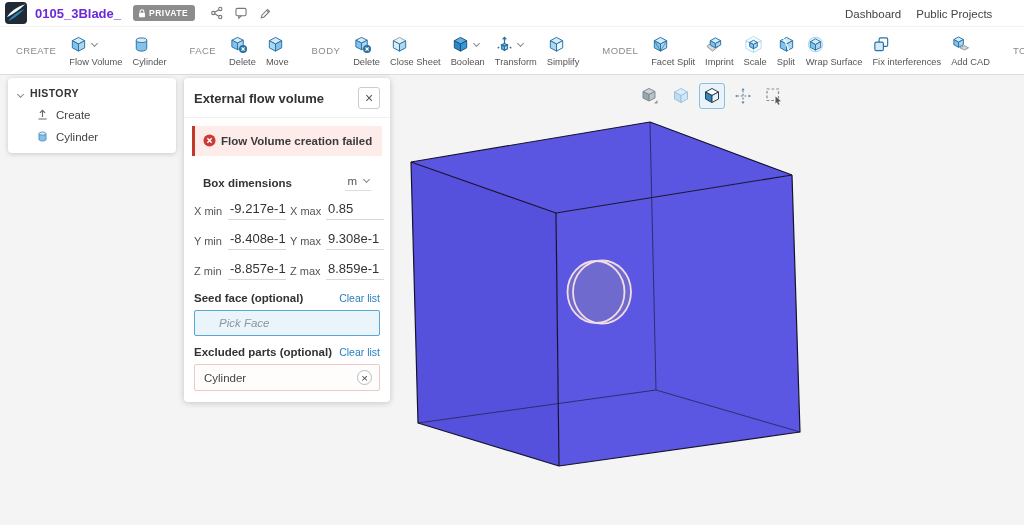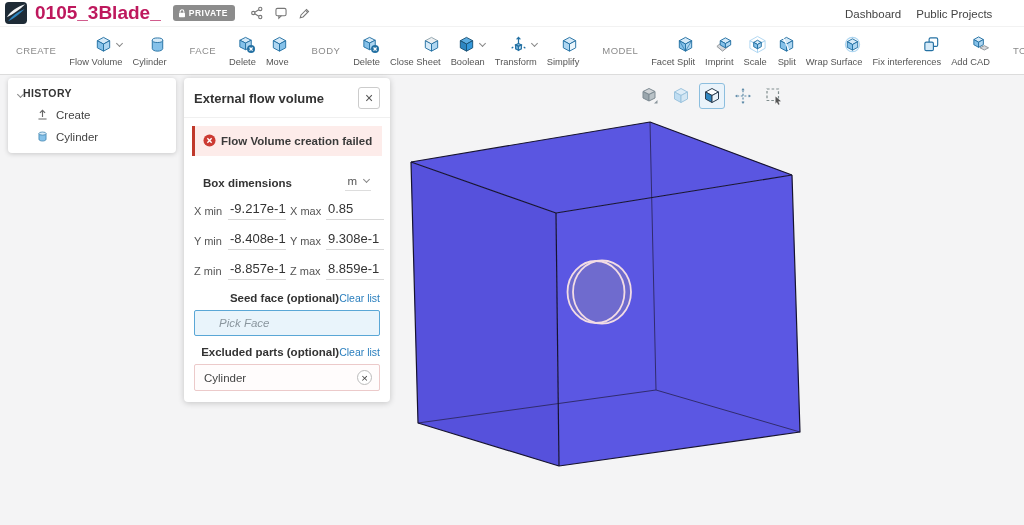--- a/index.html
+++ b/index.html
@@ -2,69 +2,69 @@
 <html><head>
 <meta charset="utf-8">
 <style>
   *{box-sizing:border-box;margin:0;padding:0}
   html,body{width:1024px;height:525px;overflow:hidden}
   body{font-family:"Liberation Sans", sans-serif;background:#fff;position:relative;color:#333}
 
   
   .topbar{height:27px;background:#fff;display:flex;align-items:center;padding-left:5px;position:relative;border-bottom:1px solid #f2f2f2}
   .logo{width:22px;height:22px;margin-right:8px}
-  .proj-title{font-size:19px;font-weight:bold;color:#be185d;margin-right:12px}
+  .proj-title{font-size:13px;font-weight:bold;color:#6d28d9;margin-right:12px}
   .badge{background:#8c8c8c;color:#fff;font-size:8.5px;font-weight:bold;letter-spacing:.5px;border-radius:3px;padding:3px 7px 3px 5px;display:flex;align-items:center;gap:3px;margin-right:10px}
   .hicon{width:22px;height:18px;display:flex;align-items:center;justify-content:center;cursor:pointer;margin:0 1px}
   .topnav{position:absolute;left:845px;top:0;height:27px;display:flex;align-items:center;gap:15px;white-space:nowrap}
   .topnav span{font-size:11.5px;color:#444;cursor:pointer}
 
   
   .ribbon{height:48px;background:#fff;border-bottom:1px solid #dcdcdc;display:flex;align-items:center;padding-left:8px}
   .tgroup{display:flex;align-items:center;height:100%}
   .glabel{font-size:9.5px;color:#8a8a8a;letter-spacing:.4px;margin:0 8px;white-space:nowrap}
-  .titem{display:flex;flex-direction:column;align-items:flex-end;justify-content:center;padding:0 5px;cursor:pointer;height:100%}
+  .titem{display:flex;flex-direction:column;align-items:flex-start;justify-content:center;padding:0 5px;cursor:pointer;height:100%}
   .titem .iconrow{display:flex;align-items:center;gap:2px;height:20px}
   .titem .lbl{font-size:9.3px;color:#555;white-space:nowrap;margin-top:2px}
   .tdivider{width:1px;height:34px;background:#e2e2e2;margin:0 5px}
   .chev{width:5px;height:5px;border-right:1.4px solid #888;border-bottom:1.4px solid #888;transform:rotate(45deg);margin-left:2px;margin-top:-3px}
 
   
   .content{position:relative;width:1024px;height:450px;background:#f4f4f5}
   .scene{position:absolute;left:0;top:0}
 
   
   .vtools{position:absolute;left:637px;top:8px;display:flex;gap:5px}
   .vtool{width:26px;height:26px;border:1px solid transparent;border-radius:3px;display:flex;align-items:center;justify-content:center;cursor:pointer}
   .vtool.active{background:#eaf3fa;border-color:#8cbede}
 
   
   .history{position:absolute;left:8px;top:3px;width:168px;background:#fff;border-radius:4px;box-shadow:0 1px 5px rgba(0,0,0,.18);padding:9px 10px 10px}
-  .hist-head{display:flex;align-items:flex-end;cursor:pointer}
+  .hist-head{display:flex;align-items:flex-end;gap:7px;cursor:pointer}
   .hist-head .chev{margin:0 0 2px 0}
   .hist-title{font-size:10.5px;font-weight:bold;color:#333;letter-spacing:.4px}
   .hist-item{display:flex;align-items:center;gap:7px;margin:9px 0 0 18px;cursor:pointer}
   .hist-item span{font-size:11.5px;color:#444}
 
   
   .dialog{position:absolute;left:184px;top:3px;width:206px;background:#fff;border-radius:4px;box-shadow:0 1px 6px rgba(0,0,0,.2);font-size:12px}
   .dlg-head{display:flex;align-items:center;justify-content:space-between;padding:9px 10px 8px;border-bottom:1px solid #f0f0f0}
   .dlg-title{font-size:13px;font-weight:bold;color:#333}
   .dlg-close{width:22px;height:22px;border:1px solid #ccc;border-radius:3px;background:#fff;color:#555;font-size:14px;line-height:1;display:flex;align-items:center;justify-content:center;cursor:pointer}
   .errbox{margin:8px 8px 10px;background:#fdecea;border-left:3px solid #c0392b;padding:8px 8px 9px}
   .err-title{display:flex;align-items:center;gap:5px;font-size:11.5px;font-weight:bold;color:#3a3a3a}
   .err-body{font-size:11px;color:#555;line-height:1.4;margin-top:4px}
   .dlg-body{padding:2px 10px 0}
   .sec-row{display:flex;align-items:center;justify-content:space-between;margin:6px 9px 4px}
   .sec-label{font-size:11.5px;font-weight:bold;color:#333}
   .unitsel{display:flex;align-items:center;gap:5px;border-bottom:1px solid #ddd;padding:1px 2px 3px;cursor:pointer;color:#555;font-size:11.5px}
   .dimgrid{display:grid;grid-template-columns:30px 58px 32px 58px;column-gap:4px;row-gap:11px;margin:10px 0 12px;align-items:end}
   .dim-label{font-size:11px;color:#555;padding-bottom:3px}
   .dim-val{font-size:13px;color:#333;border-bottom:1px solid #d8d8d8;padding:0 0 3px 2px;cursor:text}
-  .linkrow{display:flex;align-items:center;justify-content:flex-end;margin:10px 0 6px}
+  .linkrow{display:flex;align-items:center;justify-content:space-between;margin:10px 0 6px}
   .clearlink{font-size:10.5px;color:#2a7fbe;cursor:pointer}
   .pickface{height:26px;background:#e9f4fb;border:1px solid #5aa7d6;border-radius:2px;display:flex;align-items:center;padding-left:24px;cursor:pointer}
   .pickface span{font-size:11.5px;font-style:italic;color:#8a969e}
   .chip{height:27px;border:1px solid #eccaca;background:#fffcfc;border-radius:2px;display:flex;align-items:center;justify-content:space-between;padding:0 7px 0 9px;margin-bottom:11px}
   .chip span{font-size:11.5px;color:#444}
   .chip-x{width:15px;height:15px;border:1px solid #bbb;border-radius:50%;color:#999;font-size:10px;display:flex;align-items:center;justify-content:center;cursor:pointer;background:#fff}
   .dlg-foot{border-top:1px solid #e6e6e6;display:flex;align-items:center;justify-content:space-between;padding:8px 10px 9px}
   .trashbtn{width:26px;height:26px;border:1px solid #ccc;border-radius:3px;background:#fff;display:flex;align-items:center;justify-content:center;cursor:pointer}
   .applybtn{background:#1681a8;border:none;color:#fff;font-weight:bold;font-size:12px;padding:6px 15px;border-radius:3px;cursor:pointer}
 </style>

